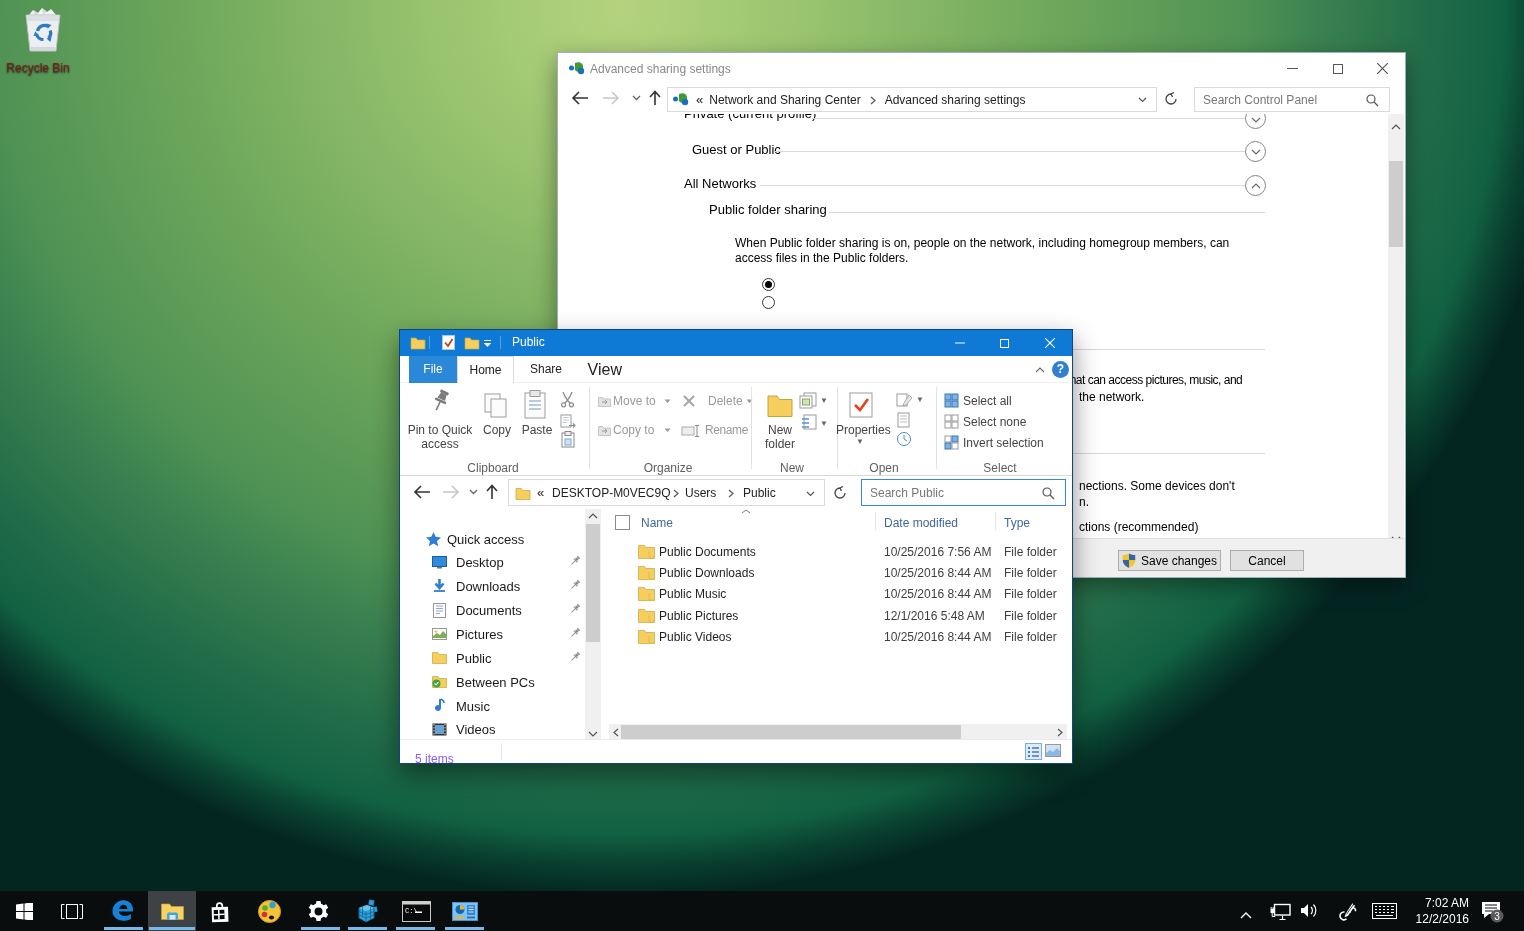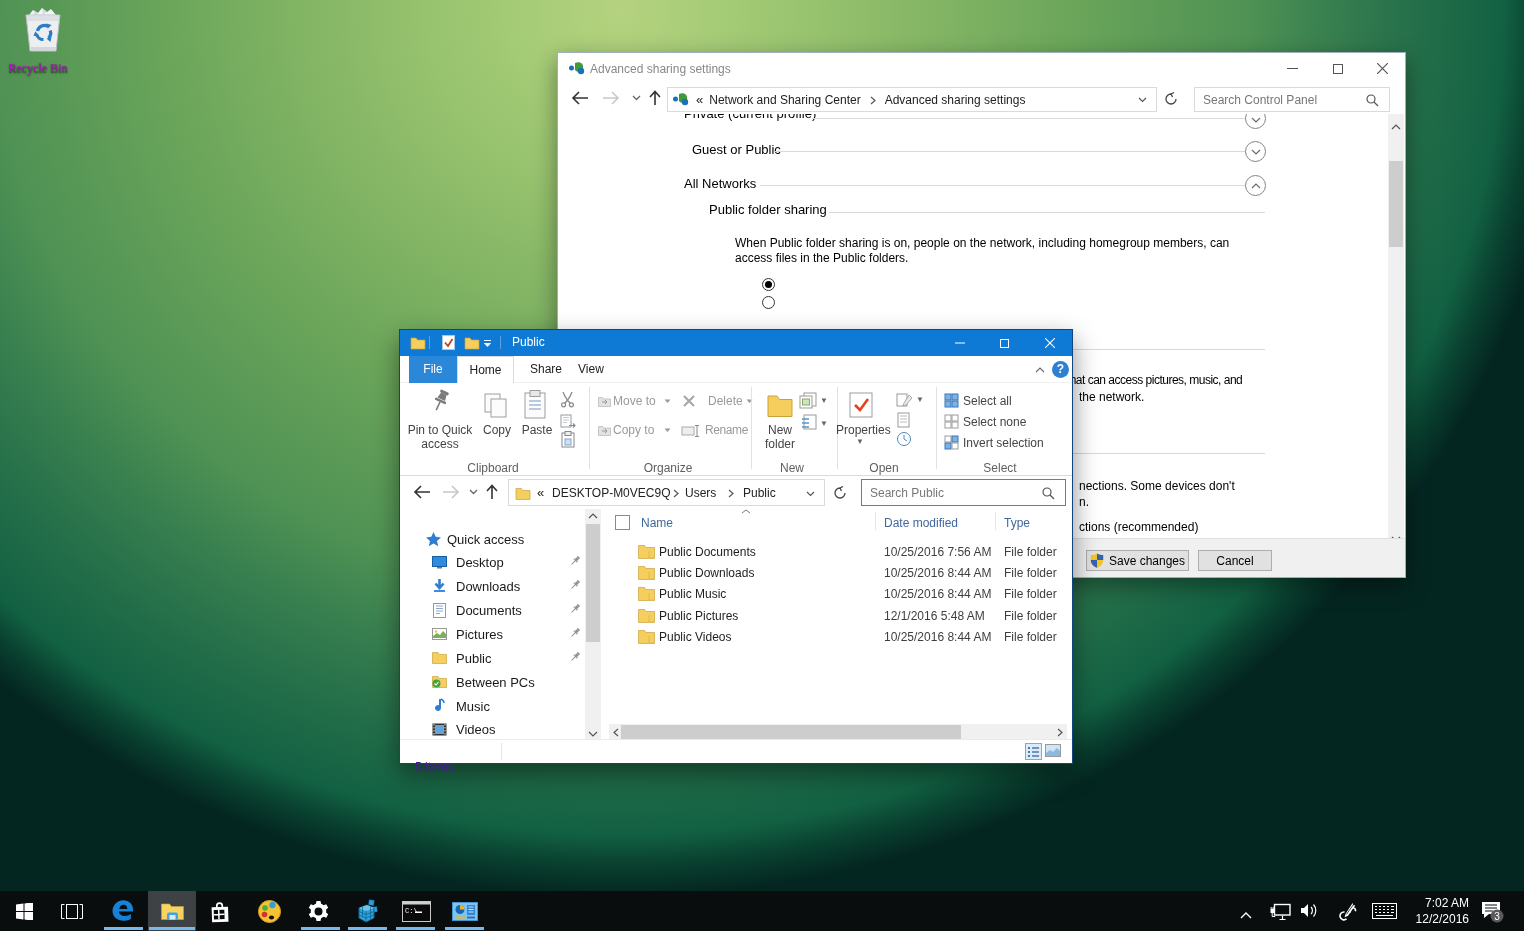--- a/index.html
+++ b/index.html
@@ -8,36 +8,36 @@
   position:absolute; left:0; top:0; width:1524px; height:931px;
   background:
     radial-gradient(ellipse 950px 886px at 620px 10px,
       #b5d27f 0%, #a6cc77 10%, #95c16d 22%, #80b363 35%,
       #6aa55a 48%, #5b9a57 58%, #4f9254 66%, #3a8150 74%,
       #26704a 83%, #126143 93%, #09402f 96.5%, #042621 100%);
 }
 .abs { position:absolute; }
 
 #recycle { position:absolute; left:6px; top:6px; width:64px; text-align:center; }
-#recycle .lbl { color:#a21caf; font-size:12px; margin-top:3px; text-shadow:0 1px 2px rgba(0,0,0,0.9);font-family:Liberation Serif, serif; }
+#recycle .lbl { color:#7f1d1d; font-size:12px; margin-top:3px; text-shadow:0 1px 2px rgba(0,0,0,0.9); }
 
 #win1 { position:absolute; left:557px; top:52px; width:849px; height:526px;
   background:#fff; border:1px solid #9fb0bb; box-shadow:0 8px 22px rgba(0,0,0,0.4); }
 #win1 .titlebar { position:absolute; left:0; top:0; width:100%; height:31px; background:#fff; }
 #win1 .title { position:absolute; left:32px; top:9px; font-size:12px; color:#888; }
 #win1 .caption { position:absolute; right:0; top:0; height:31px; display:flex; }
 #win1 .caption div { width:45px; height:31px; display:flex; align-items:center; justify-content:center; color:#555; }
 #win1 .addr-row { position:absolute; left:0; top:31px; width:100%; height:30px; background:#fff; }
 #win1 .abox { position:absolute; left:109px; top:3px; width:490px; height:25px; border:1px solid #dadada; display:flex; align-items:center; }
 #win1 .sbox { position:absolute; left:636px; top:3px; width:196px; height:25px; border:1px solid #dadada; color:#777; font-size:12px; }
 #win1 .content { position:absolute; left:0; top:61px; width:847px; height:425px; background:#fff; overflow:hidden; }
 #win1 .vscroll { position:absolute; right:1px; top:61px; width:16px; height:425px; background:#f0f0f0; }
 #win1 .btnbar { position:absolute; left:0; bottom:0; width:847px; height:39px; background:#f0f0f0; border-top:1px solid #dfdfdf; }
 .w1btn { position:absolute; top:11px; height:21px; background:#e1e1e1; border:1px solid #adadad; font-size:12px; color:#000;
-  display:flex; align-items:center; justify-content:center; }
+  display:flex; align-items:center; justify-content:center;margin-left:32px; }
 
 .sec { position:absolute; font-size:12px; color:#000; }
 .secline { position:absolute; height:1px; background:#d9d9d9; }
 .chev { position:absolute; width:21px; height:21px; border:1px solid #848484; border-radius:50%; color:#6a6a6a; font-size:11px; text-align:center; line-height:19px;}
 .radio { position:absolute; width:13px; height:13px; border:1px solid #333; border-radius:50%; background:#fff; }
 .radio.sel::after { content:""; position:absolute; left:2px; top:2px; width:7px; height:7px; background:#000; border-radius:50%; }
 
 #win2 { position:absolute; left:399px; top:329px; width:674px; height:435px;
   background:#fff; border:1px solid #10467e; box-shadow:0 10px 24px rgba(0,0,0,0.45); }
 #win2 .titlebar { position:absolute; left:0; top:0; width:100%; height:26px; background:#0f7ad5; }
@@ -240,21 +240,21 @@
           <svg width="10" height="10">
             <path d="M0 0 L10 10 M10 0 L0 10" stroke="#fff" stroke-width="1.1"></path>
           </svg>
         </div>
     </div>
   </div>
   <div class="tabs">
     <div class="abs" style="left:9px;top:0;width:48px;height:27px;background:#2b88d8;color:#fff;font-size:12px;text-align:center;line-height:26px">File</div>
     <div class="abs" style="left:57px;top:0;width:57px;height:27px;background:#fff;border:1px solid #dadbdc;border-bottom:none;color:#222;font-size:12px;text-align:center;line-height:26px">Home</div>
     <div class="abs" style="left:122px;top:0;width:48px;color:#222;font-size:12px;text-align:center;line-height:27px">Share</div>
-    <div class="abs" style="left:178px;top:0;width:44px;color:#222;font-size:12px;text-align:left;line-height:27px">View</div>
+    <div class="abs" style="left:178px;top:0;width:44px;color:#222;font-size:16px;text-align:right;line-height:27px">View</div>
     <svg class="abs" style="right:27px;top:11px" width="10" height="6" viewBox="0 0 10 6">
         <path d="M1 5 L5 1 L9 5" stroke="#666" stroke-width="1.1" fill="none"></path>
       </svg>
     <div class="abs" style="right:3px;top:5px;width:17px;height:17px;border-radius:50%;background:#2f80d0;color:#fff;font-size:12px;font-weight:bold;text-align:center;line-height:17px">?</div>
   </div>
   <div class="ribbon">
 
     <svg class="abs" style="left:25px;top:6px" width="30" height="30" viewBox="0 0 30 30">
       <g transform="rotate(25 15 13)" fill="#7b7b7b">
         <rect x="10.5" y="1" width="9" height="3" rx="1.2"></rect>
@@ -585,21 +585,21 @@
       <svg style="position:absolute;left:4px;top:4px" width="6" height="9" viewBox="0 0 6 9">
           <path d="M5 1 L1 4.5 L5 8" stroke="#555" stroke-width="1.2" fill="none"></path>
         </svg>
       <div style="position:absolute;left:12px;top:1px;width:340px;height:15px;background:#cdcdcd"></div>
       <svg style="position:absolute;right:4px;top:4px" width="6" height="9" viewBox="0 0 6 9">
           <path d="M1 1 L5 4.5 L1 8" stroke="#555" stroke-width="1.2" fill="none"></path>
         </svg>
     </div>
   </div>
   <div class="status">
-    <div class="abs" style="left:15px;top:20px;font-size:12px;color:#4c1d95">5 items</div>
+    <div class="abs" style="left:15px;top:12px;font-size:12px;color:#8b5cf6">5 items</div>
     <div class="abs" style="left:101px;top:3px;width:1px;height:17px;background:#e5e5e5"></div>
     <div class="abs" style="right:30px;top:3px;width:17px;height:17px;border:1px solid #7aabdc;background:#dcebf9">
       <svg width="15" height="15" viewBox="0 0 15 15">
           <path d="M2 3 h2 v2 H2 Z M2 7 h2 v2 H2 Z M2 11 h2 v2 H2 Z" fill="#4e77a8"></path>
           <path d="M6 4 h7 M6 8 h7 M6 12 h7" stroke="#4e77a8" stroke-width="1.4"></path>
         </svg>
     </div>
     <div class="abs" style="right:10px;top:3px;width:17px;height:17px">
       <svg width="16" height="15" viewBox="0 0 16 15">
           <rect x="0.5" y="1.5" width="15" height="12" fill="#cfe4f7" stroke="#999"></rect>

